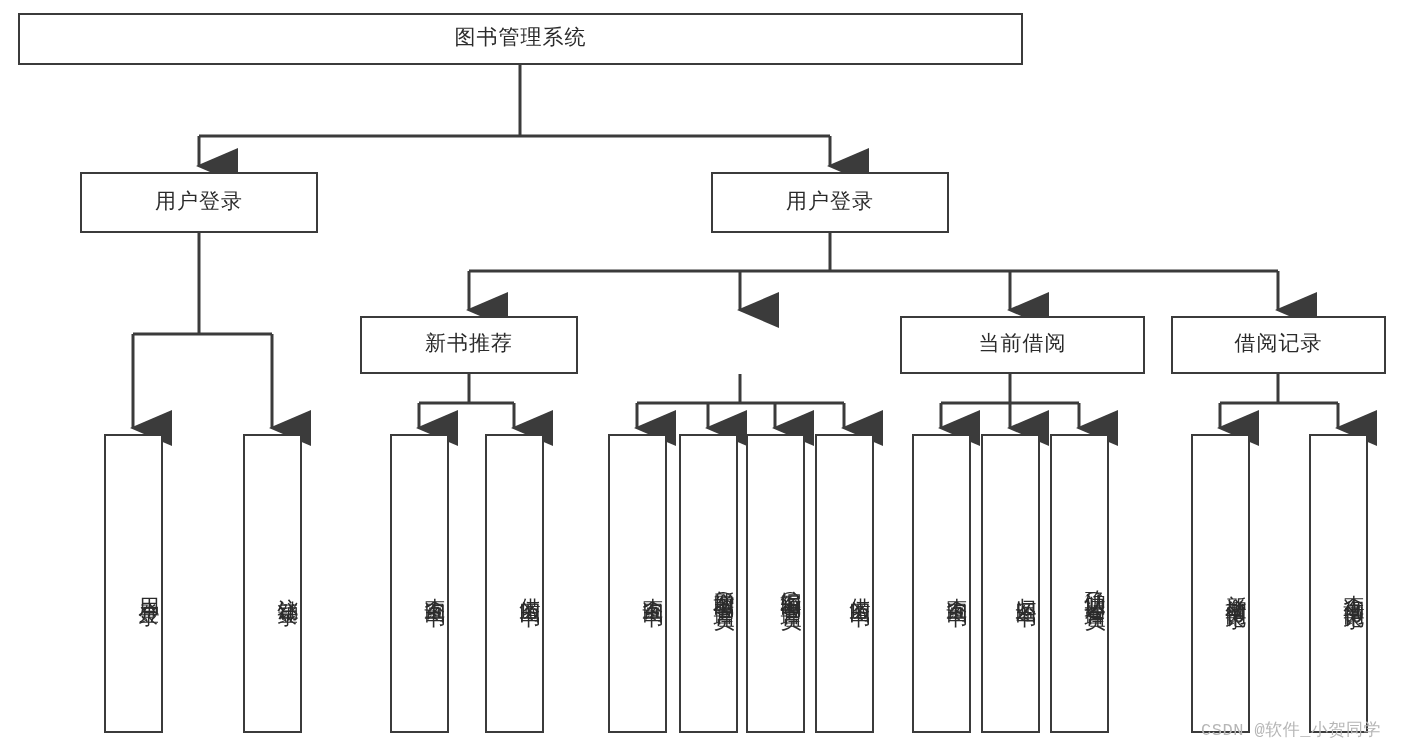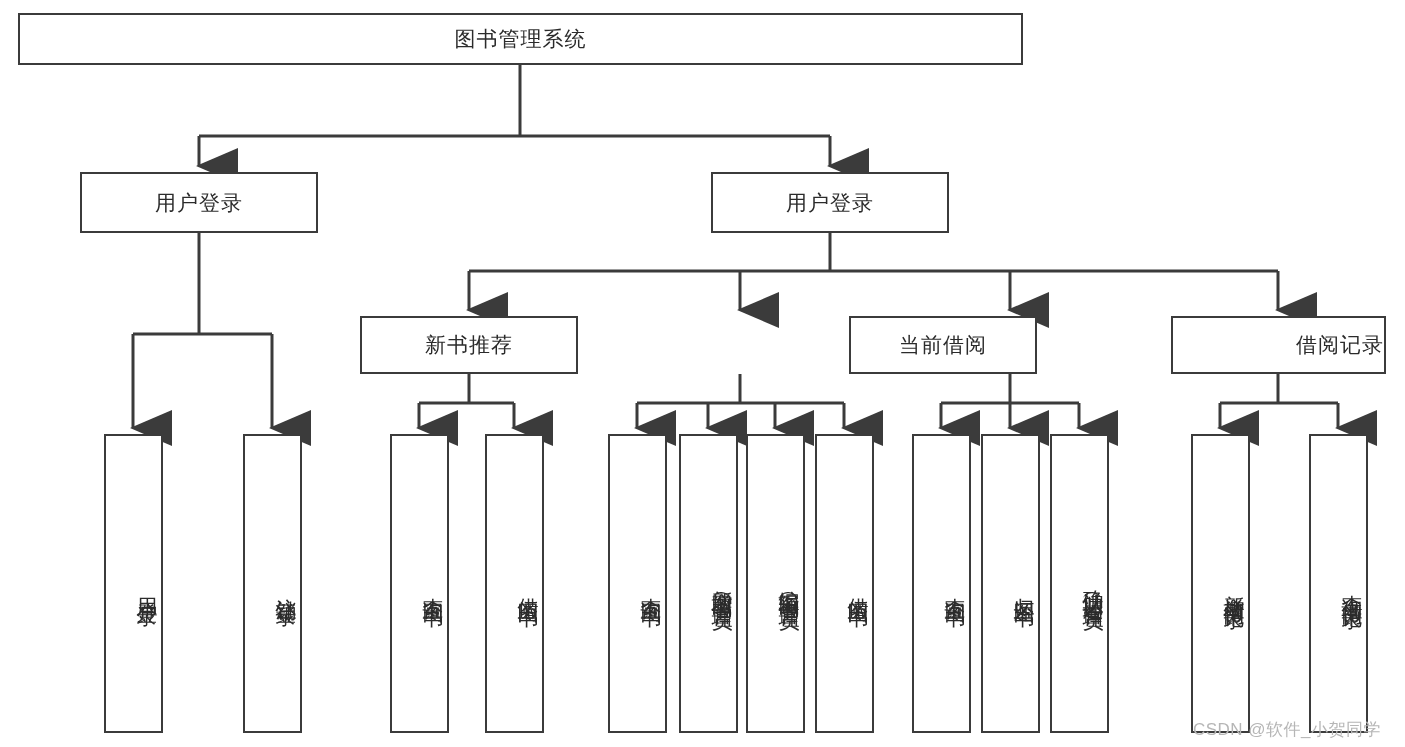--- a/index.html
+++ b/index.html
@@ -5,21 +5,21 @@
   html, body {
     margin: 0;
     padding: 0;
     background: #ffffff;
   }
   #canvas {
     position: relative;
     width: 1405px;
     height: 747px;
     background: #ffffff;
-    font-family: Liberation Sans, sans-serif;
+    font-family: Liberation Mono, monospace;
     overflow: hidden;
   }
   #wires {
     position: absolute;
     left: 0;
     top: 0;
     width: 1405px;
     height: 747px;
     pointer-events: none;
   }
@@ -127,24 +127,24 @@
   <div class="node horiz" style="left:80px; top:172px; width:238px; height:61px;">
     <span>用户登录</span>
   </div>
   <div class="node horiz" style="left:711px; top:172px; width:238px; height:61px;">
     <span>用户登录</span>
   </div>
 
   <div class="node horiz" style="left:360px; top:316px; width:218px; height:58px;">
     <span>新书推荐</span>
   </div>
-  <div class="node horiz" style="left:849px; top:316px; width:188px; height:58px;">
+  <div class="node horiz" style="left:900px; top:316px; width:245px; height:58px;">
     <span>当前借阅</span>
   </div>
-  <div class="node horiz" style="left:1171px; top:316px; width:215px; height:58px;justify-content:flex-end;">
+  <div class="node horiz" style="left:1171px; top:316px; width:215px; height:58px;">
     <span>借阅记录</span>
   </div>
 
   <div class="node vert" style="left:104px; top:434px; width:59px; height:299px;">
     <span class="vtext">用户登录</span>
   </div>
   <div class="node vert" style="left:243px; top:434px; width:59px; height:299px;">
     <span class="vtext">注销登录</span>
   </div>
 

